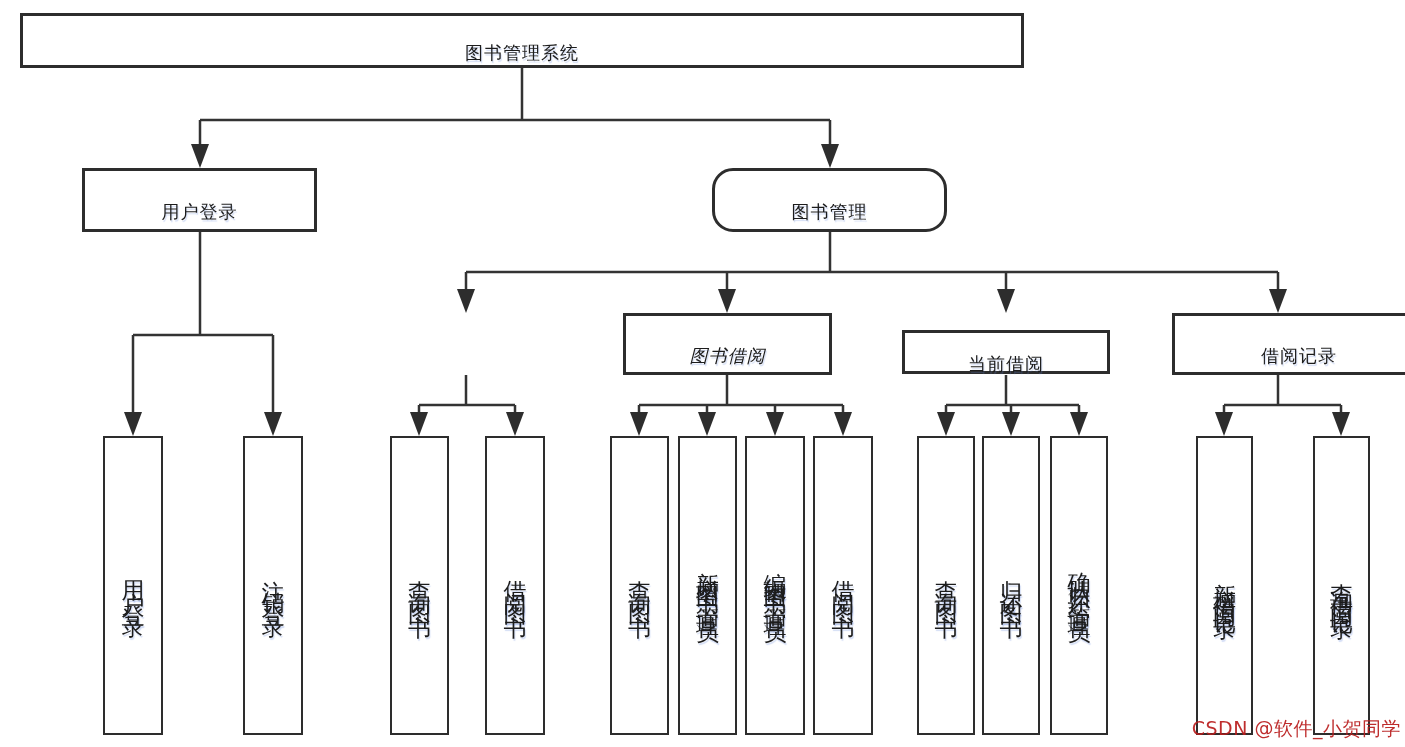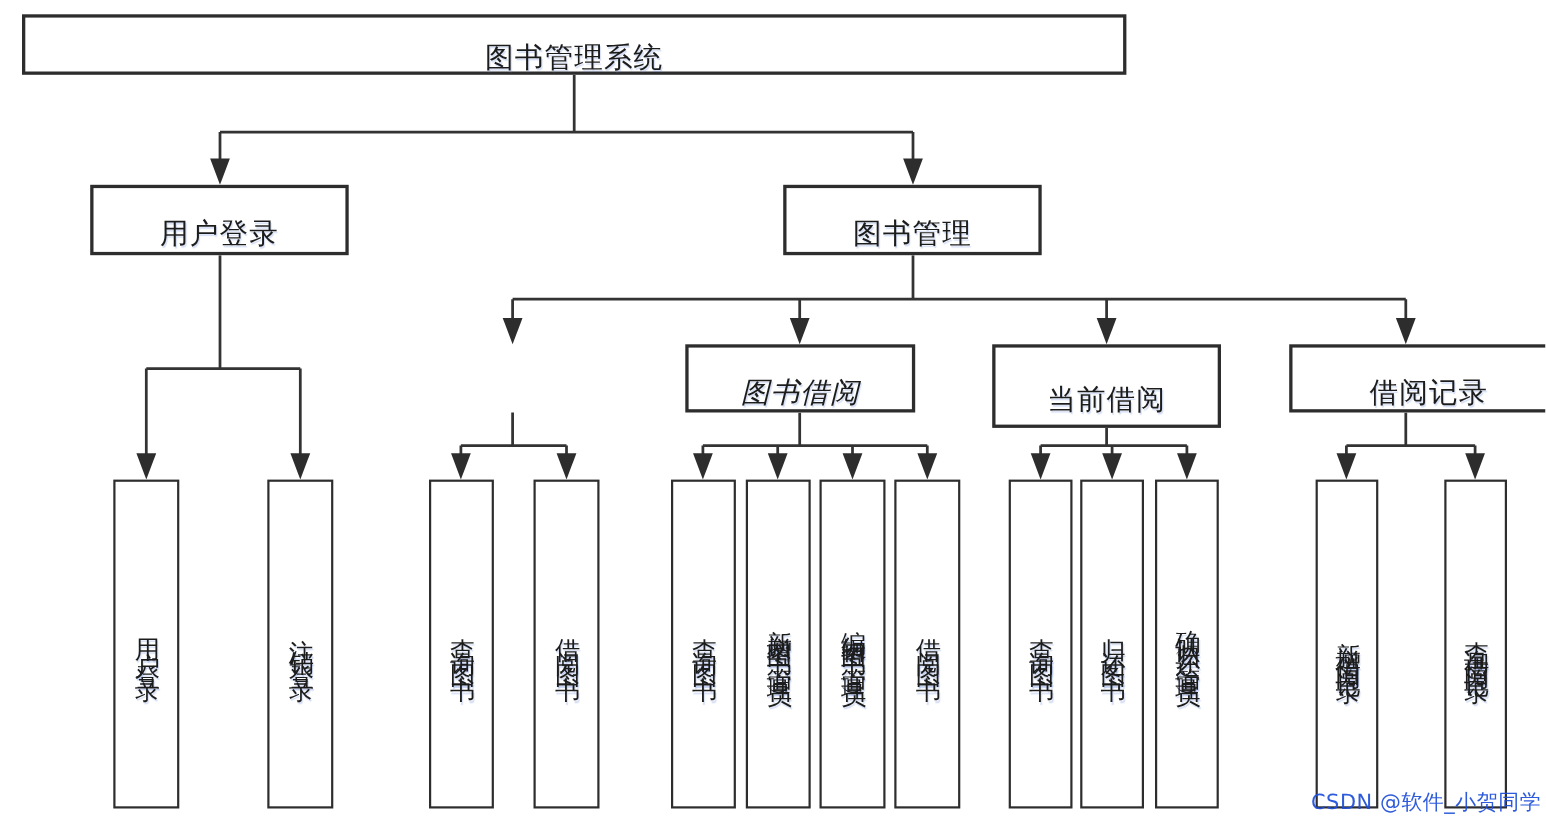--- a/index.html
+++ b/index.html
@@ -7,33 +7,33 @@
     position:relative; width:1405px; height:747px; background:#ffffff;
     font-family:"DejaVu Sans", sans-serif; overflow:hidden;
   }
   .connectors { position:absolute; left:0; top:0; z-index:1; }
   .node {
     position:absolute; box-sizing:border-box; background:#ffffff;
     border:3px solid #2d2d2d; display:flex; align-items:center; justify-content:center;
     color:#1c1c1c; z-index:2;
   }
   .node .hlabel {
-    font-size:26px; letter-spacing:1px; white-space:nowrap;
+    font-size:18px; letter-spacing:1px; white-space:nowrap;
     text-shadow:1px 2px 1px rgba(96,134,218,0.28);
     margin-top:24px;
   }
   .leaf { border-width:2px; }
   .vtext {
     writing-mode:vertical-rl; font-size:23px; letter-spacing:12px; line-height:1;
     white-space:nowrap; text-shadow:1px 2px 1px rgba(96,134,218,0.28);
   }
   .vtext.long { letter-spacing:7px; }
   .watermark {
     position:absolute; right:4px; bottom:5px; z-index:3;
-    font-size:19px; color:#1d4ed8; opacity:0.92; letter-spacing:0.5px; white-space:nowrap;
+    font-size:19px; color:#b91c1c; opacity:0.92; letter-spacing:0.5px; white-space:nowrap;
   }
 </style>
 </head>
 <body>
 
 <div class="canvas">
 
   <svg class="connectors" width="1405" height="747" viewBox="0 0 1405 747">
     <g stroke="#333333" stroke-width="2.5" fill="none">
 
@@ -74,28 +74,28 @@
     </g>
   </svg>
 
   <div class="node" style="left:20px; top:13px; width:1004px; height:55px;">
     <span class="hlabel">图书管理系统</span>
   </div>
 
   <div class="node" style="left:82px; top:168px; width:235px; height:64px;">
     <span class="hlabel">用户登录</span>
   </div>
-  <div class="node" style="left:712px; top:168px; width:235px; height:64px;">
+  <div class="node" style="left:712px; top:168px; width:235px; height:64px;border-radius:21px;">
     <span class="hlabel">图书管理</span>
   </div>
 
   <div class="node" style="left:623px; top:313px; width:209px; height:62px;font-style:italic;">
     <span class="hlabel">图书借阅</span>
   </div>
-  <div class="node" style="left:902px; top:313px; width:208px; height:76px;">
+  <div class="node" style="left:902px; top:330px; width:208px; height:44px;">
     <span class="hlabel">当前借阅</span>
   </div>
   <div class="node" style="left:1172px; top:313px; width:254px; height:62px;">
     <span class="hlabel">借阅记录</span>
   </div>
 
   <div class="node leaf" style="left:103px; top:436px; width:60px; height:299px;">
     <span class="vtext">用户登录</span>
   </div>
   <div class="node leaf" style="left:243px; top:436px; width:60px; height:299px;">

